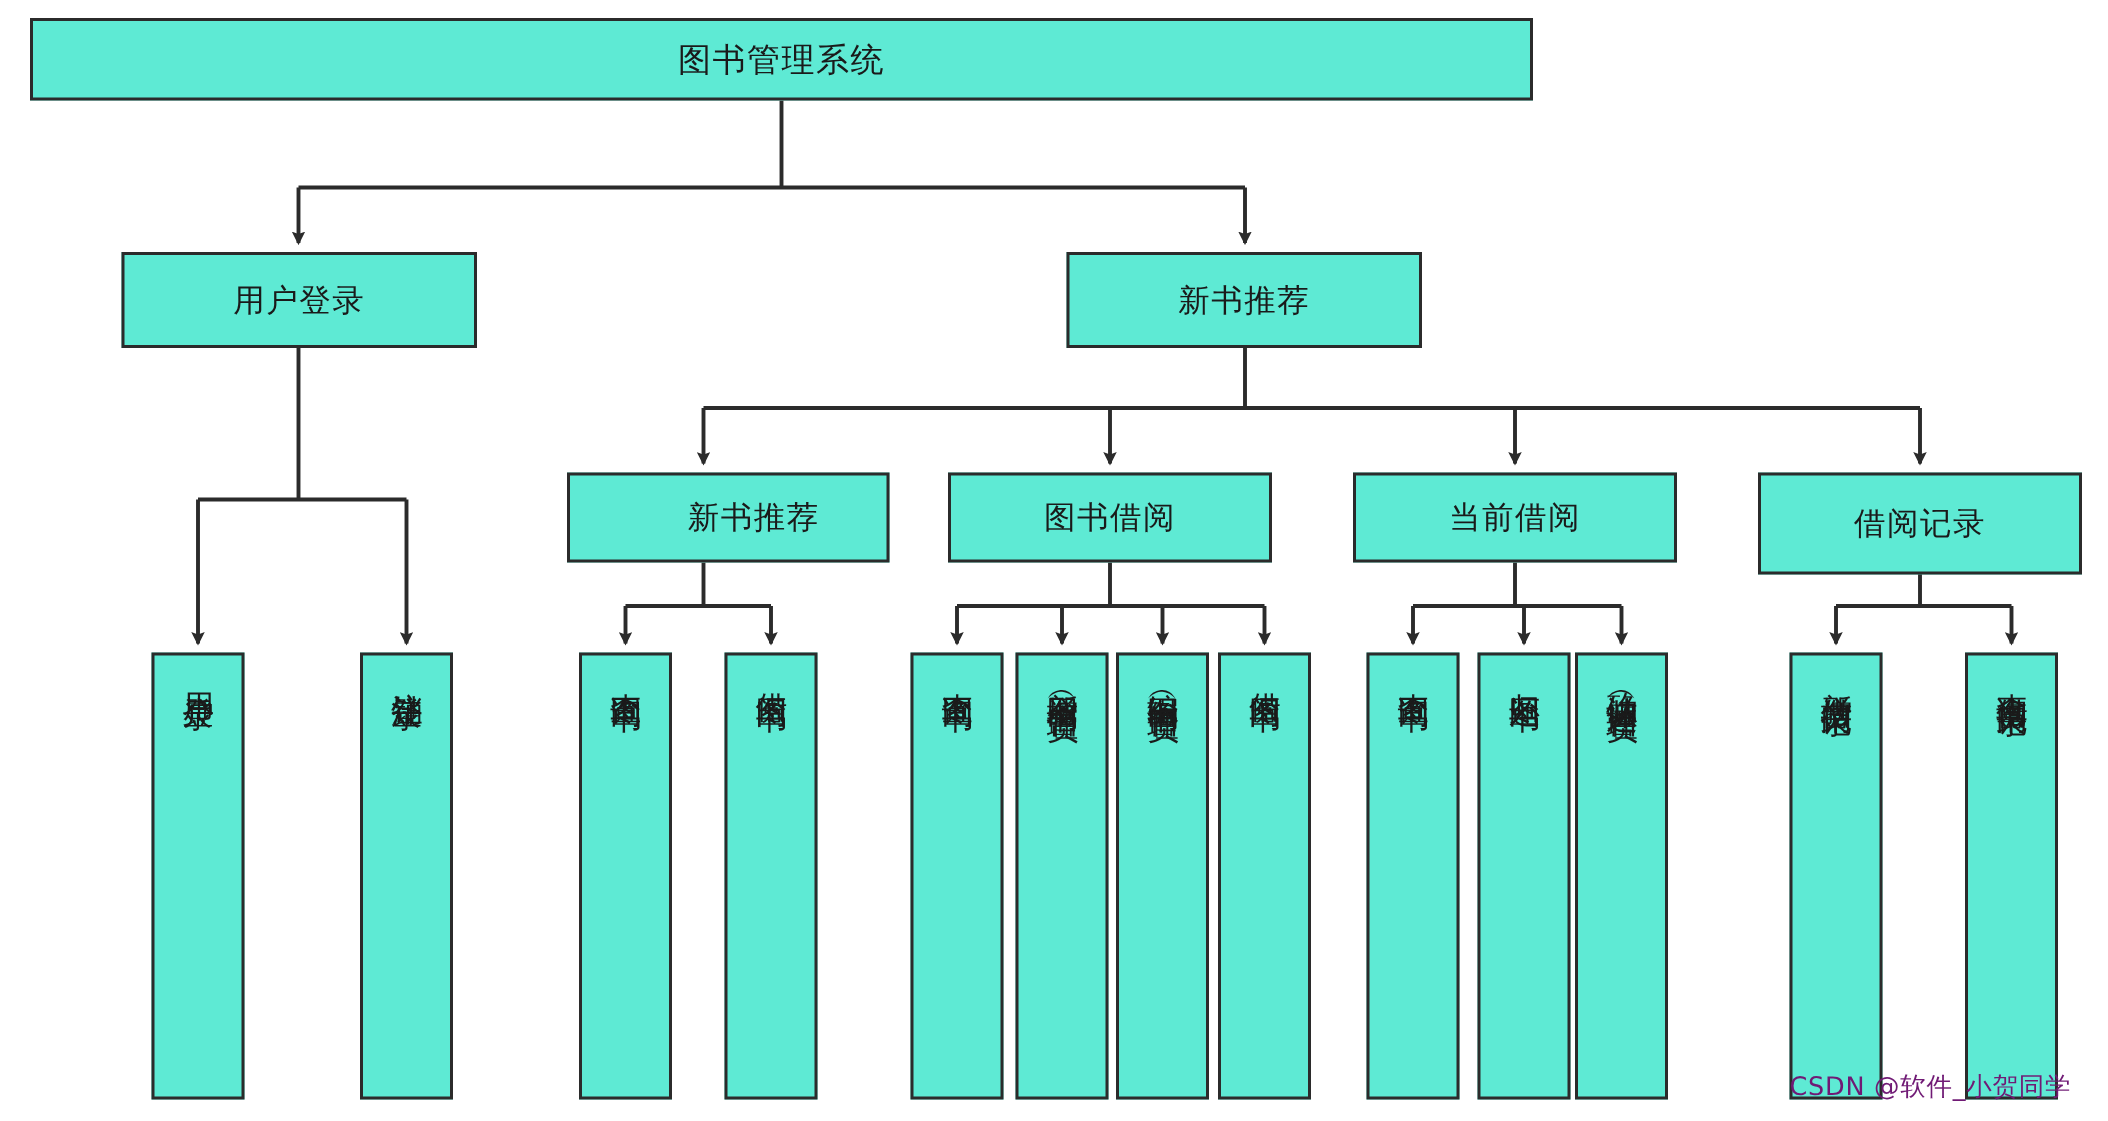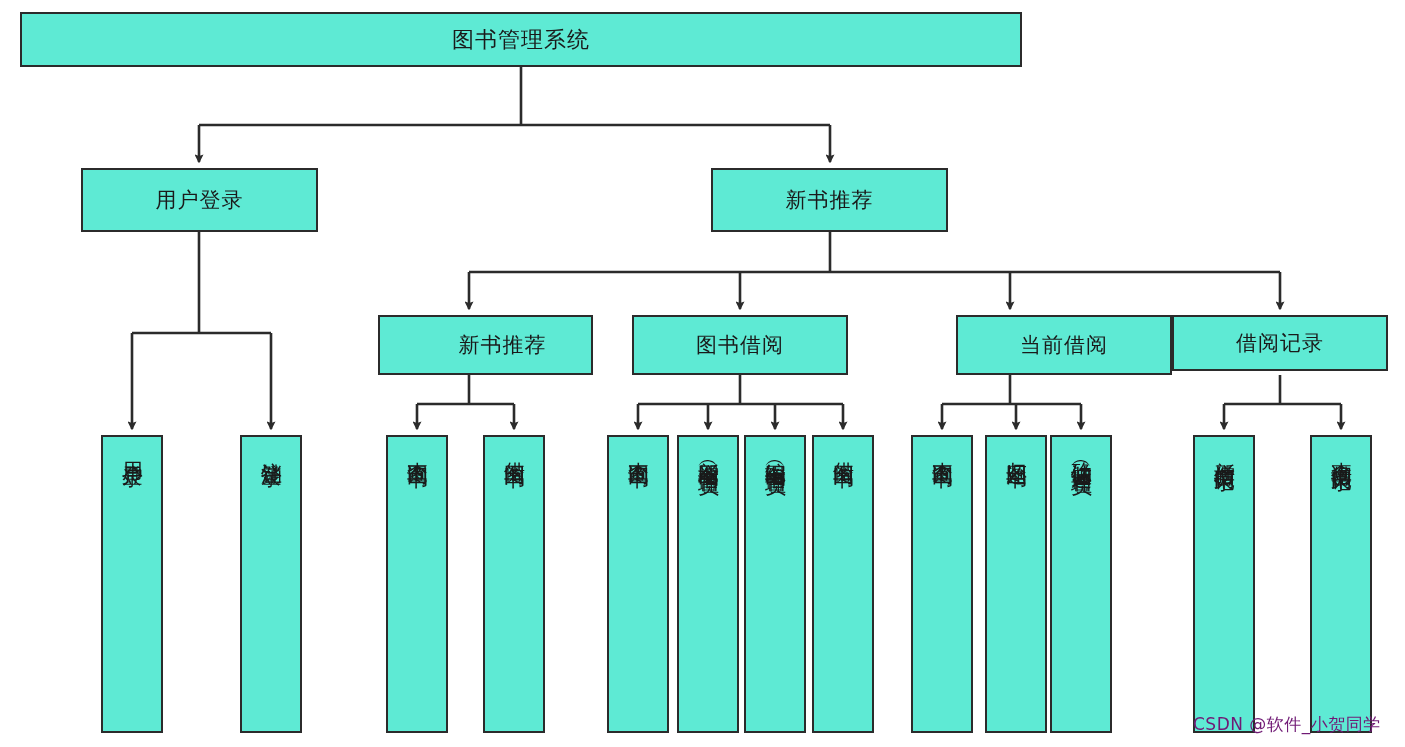--- a/index.html
+++ b/index.html
@@ -136,24 +136,24 @@
   <div class="node horizontal" style="left:711px; top:168px; width:237px; height:64px;">
     <span>新书推荐</span>
   </div>
 
   <div class="node horizontal" style="left:378px; top:315px; width:215px; height:60px;padding-left:40px;">
     <span>新书推荐</span>
   </div>
   <div class="node horizontal" style="left:632px; top:315px; width:216px; height:60px;">
     <span>图书借阅</span>
   </div>
-  <div class="node horizontal" style="left:956px; top:315px; width:216px; height:60px;font-family:Liberation Serif, serif;">
+  <div class="node horizontal" style="left:902px; top:315px; width:216px; height:60px;font-family:Liberation Serif, serif;">
     <span>当前借阅</span>
   </div>
-  <div class="node horizontal" style="left:1172px; top:315px; width:216px; height:56px;">
+  <div class="node horizontal" style="left:1172px; top:315px; width:216px; height:68px;">
     <span>借阅记录</span>
   </div>
 
   <div class="node leaf" style="left:101px; top:435px; width:62px; height:298px;">
     <span class="vtext">用户登录</span>
   </div>
   <div class="node leaf" style="left:240px; top:435px; width:62px; height:298px;">
     <span class="vtext">注销登录</span>
   </div>
   <div class="node leaf" style="left:386px; top:435px; width:62px; height:298px;">

